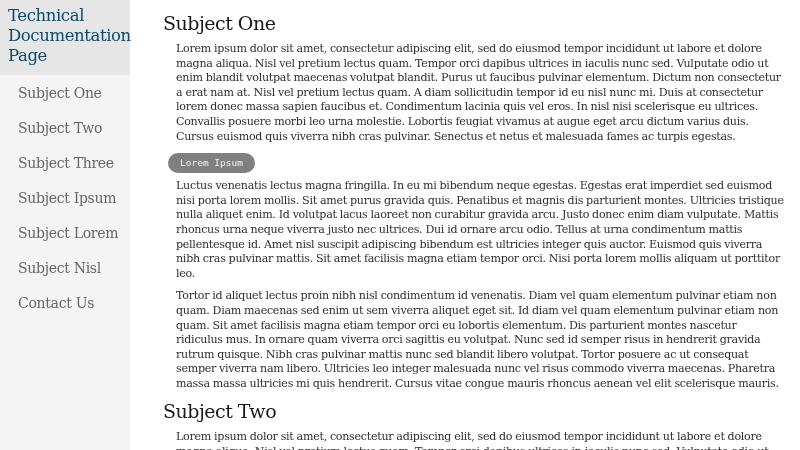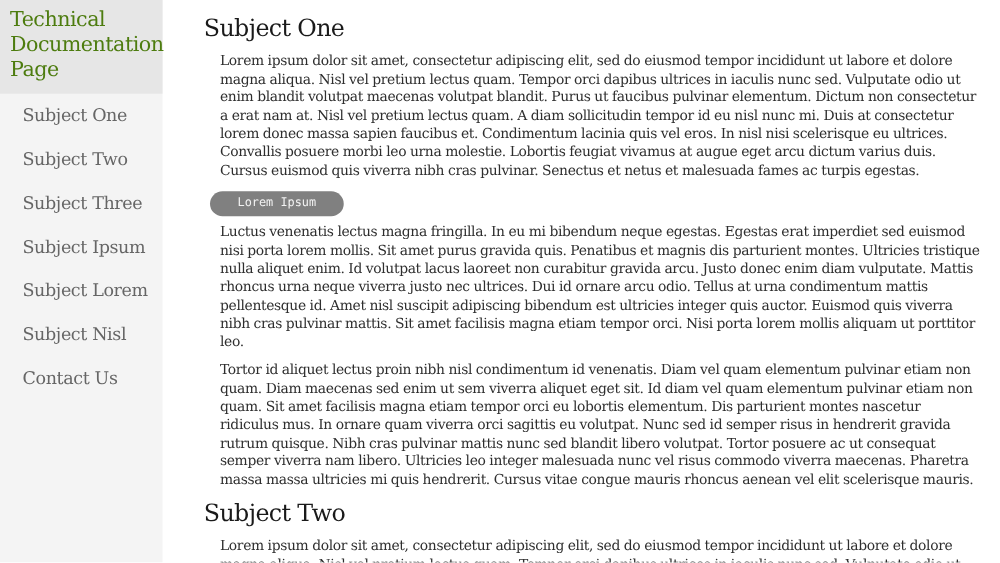--- a/index.html
+++ b/index.html
@@ -9,21 +9,21 @@
     #navbar {
       position: absolute; left: 0; top: 0; width: 130px; height: 450px;
       background: #f4f4f4;
     }
     #navbar header {
       background: #e6e6e6;
       height: 75px;
       padding: 6px 0 0 8px;
       font-size: 16.5px;
       line-height: 20px;
-      color: #4d7c0f;
+      color: #0c4a6e;
       font-family: "DejaVu Serif", serif;
       letter-spacing: -0.4px;
     }
     #navbar ul { list-style: none; padding-top: 1px; }
     #navbar li {
       height: 35px;
       line-height: 35px;
       padding-left: 18px;
       font-size: 14px;
       color: #666666;
@@ -58,21 +58,21 @@
     .section + .section h2 { margin-top: 4px; }
     .code-pill {
       display: inline-block;
       margin: 1px 0 6px 5px;
       background: #808080;
       color: #f2f2f2;
       font-family: "DejaVu Sans Mono", "Liberation Mono", monospace;
       font-size: 9.5px;
       line-height: 20px;
       height: 20px;
-      padding: 0 22px;
+      padding: 0 12px;
       border-radius: 10px;
     }
   </style>
 </head>
 <body>
 
 <nav id="navbar">
   <header>Technical Documentation Page</header>
   <ul>
     <li>Subject One</li>

